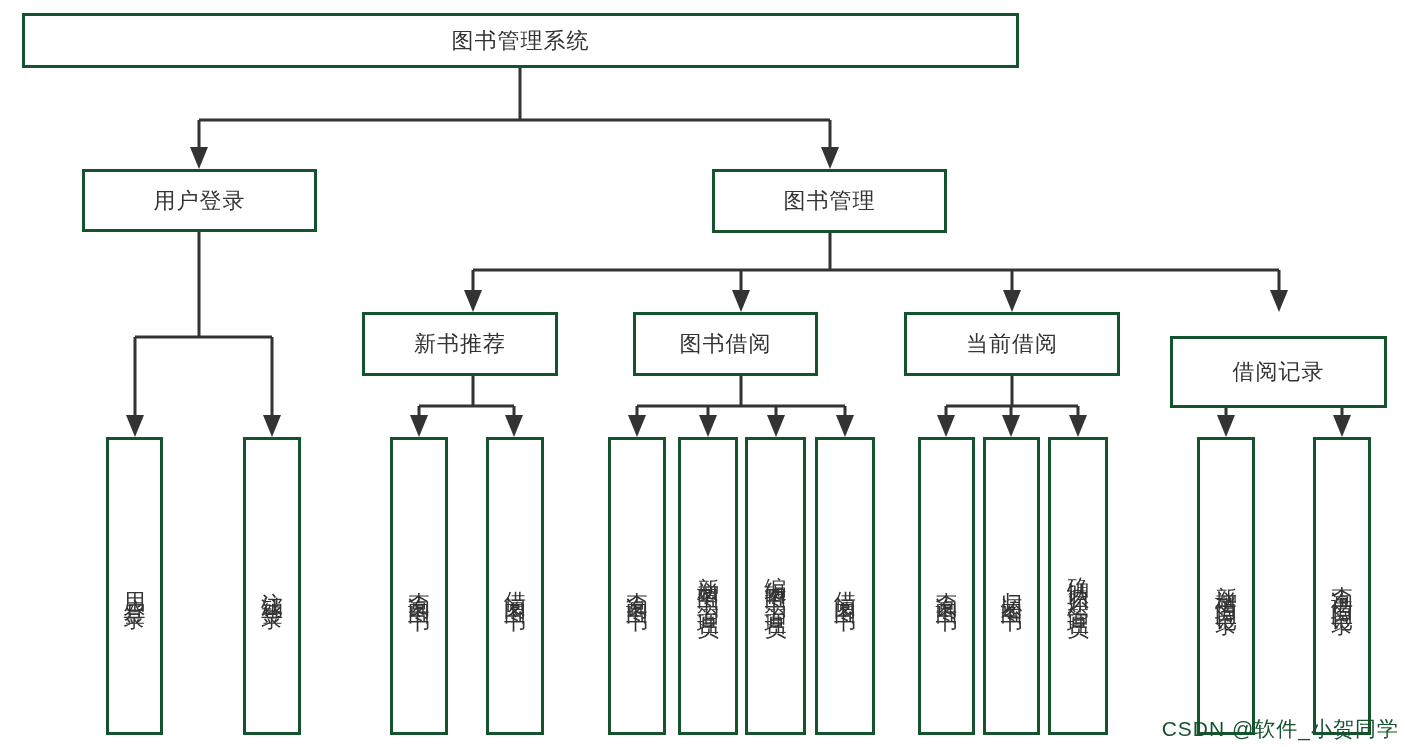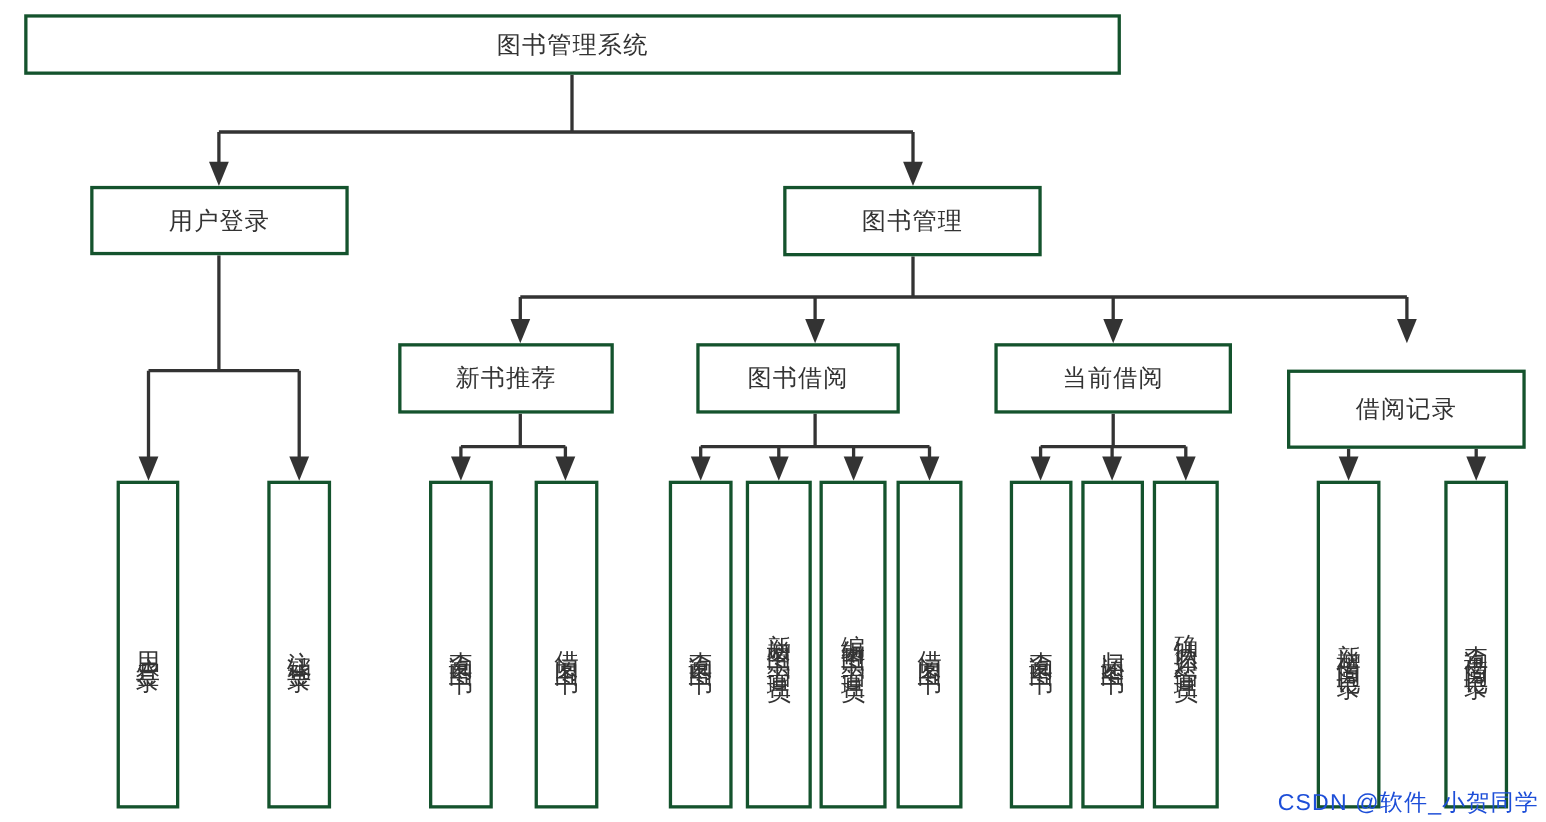--- a/index.html
+++ b/index.html
@@ -40,21 +40,21 @@
     line-height: 1;
     font-size: 22px;
     letter-spacing: 6px;
     white-space: nowrap;
   }
   .watermark {
     position: absolute;
     right: 6px;
     bottom: 4px;
     font-size: 21px;
-    color: #1d4ed8;
+    color: #14532d;
     letter-spacing: 1px;
     z-index: 5;
   }
 </style>
 </head>
 <body>
 
 <div class="stage">
 
   <svg class="wires" viewBox="0 0 1405 747" xmlns="http://www.w3.org/2000/svg">

